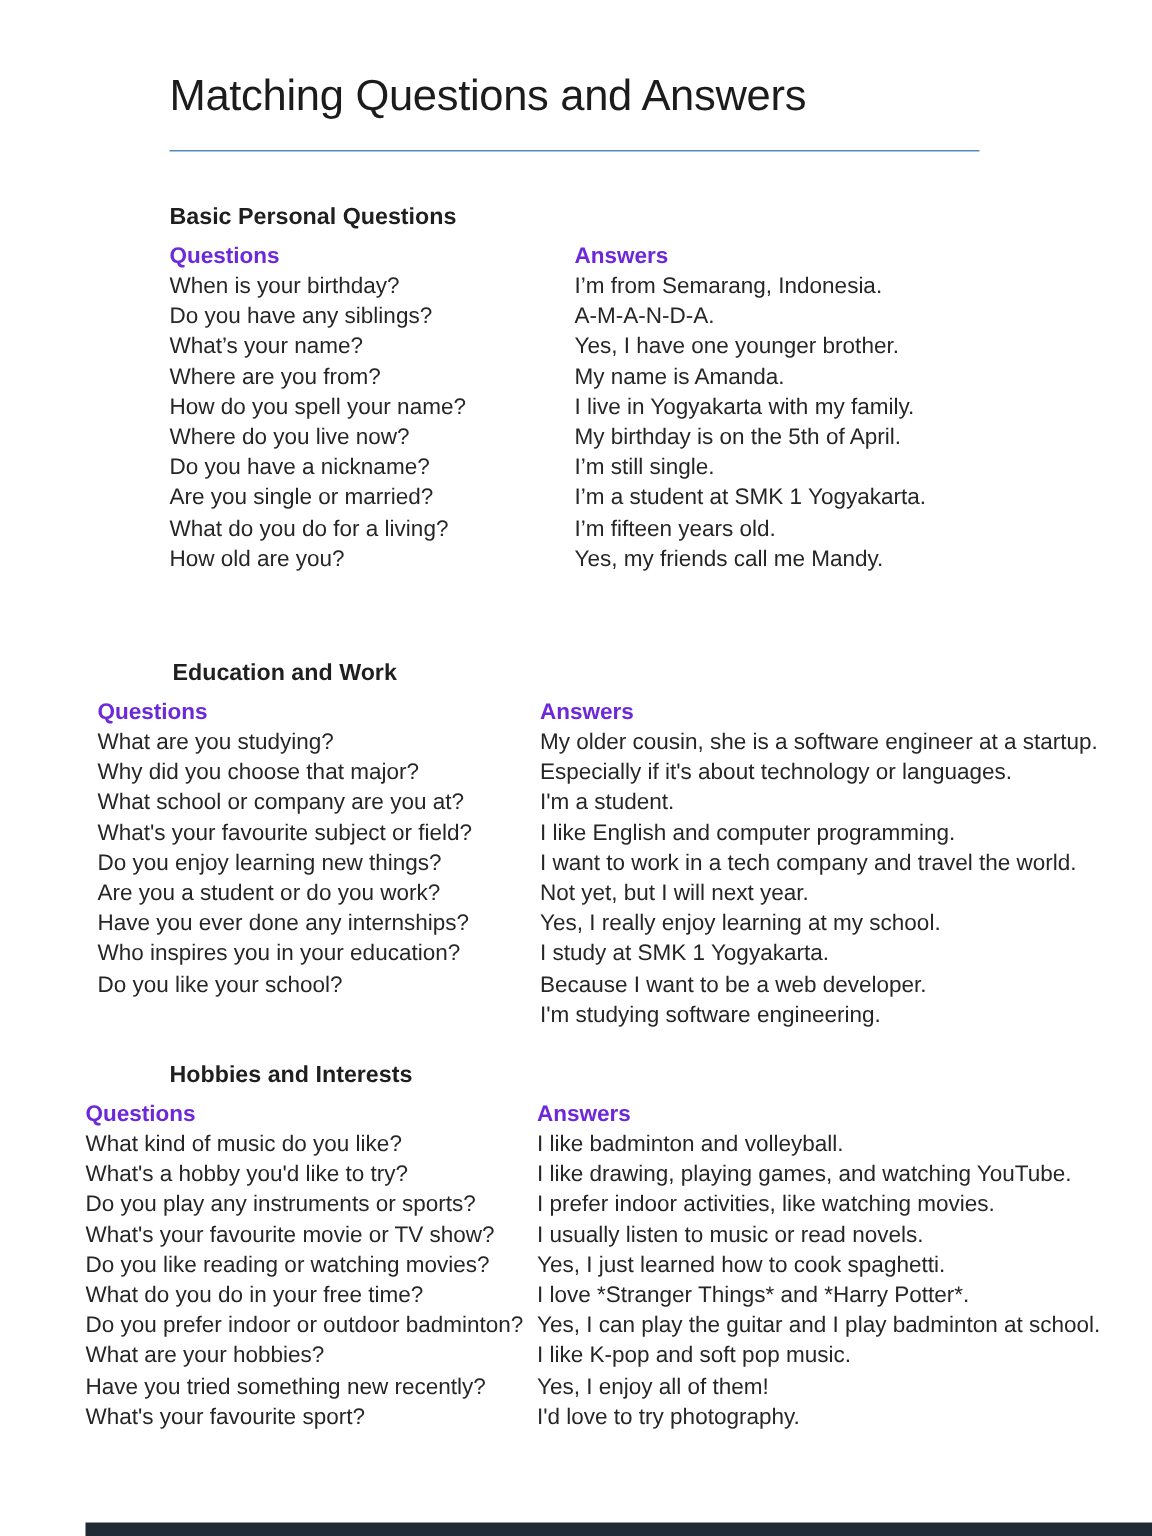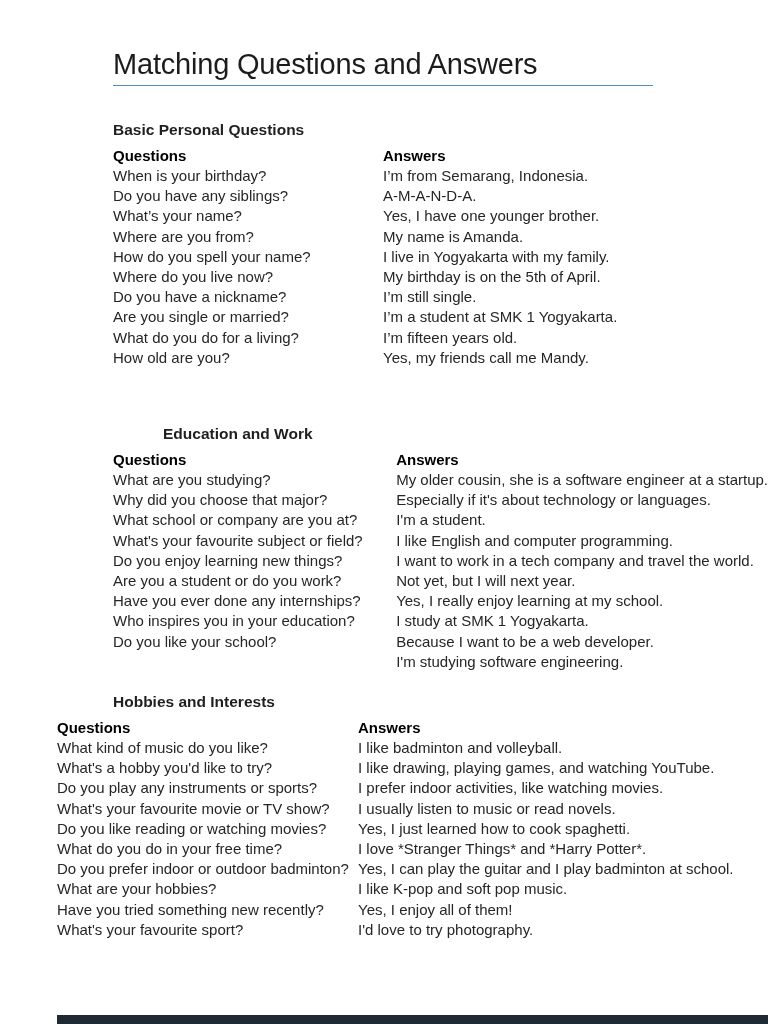--- a/index.html
+++ b/index.html
@@ -12,21 +12,21 @@
     color: #262626;
     overflow: hidden;
   }
   .page { position: relative; width: 768px; height: 1024px; }
 
   .title-block {
     margin: 0 115px 0 113px;
     padding-top: 47px;
     width: 540px;
     border-bottom: 1px solid #4e8cc2;
-    padding-bottom: 4px;
+    padding-bottom: 19px;
   }
   .title-block h1 {
     margin: 0;
     font-size: 29px;
     line-height: 34px;
     font-weight: 400;
     color: #1c1c1c;
     letter-spacing: -0.2px;
     white-space: nowrap;
   }
@@ -37,37 +37,37 @@
     line-height: 20px;
     font-weight: 700;
     color: #1f1f1f;
     white-space: nowrap;
   }
   .qa-section .cols { display: flex; margin-top: 6px; }
   .qa-section .col-head {
     font-weight: 700;
     font-size: 15px;
     line-height: 20px;
-    color: #000000;
+    color: #6d28d9;
     white-space: nowrap;
   }
   .qa-section .row {
     font-size: 15px;
     line-height: 20.2px;
     color: #262626;
     white-space: nowrap;
   }
   .acol { flex: 1; }
 
   
   .s0 { margin-top: 34px; }
   .s0 .cols { margin-left: 113px; }
   .s0 .qcol { width: 270px; }
 
-  .s1 { margin-top: 56px; padding-left: 48px; }
+  .s1 { margin-top: 56px; }
   .s1 h2 { margin-left: 115px; }
   .s1 .cols { margin-left: 65px; }
   .s1 .qcol { width: 295px; }
 
   .s2 { margin-top: 20px; }
   .s2 .cols { margin-left: 57px; }
   .s2 .qcol { width: 301px; }
 
   .footer-bar {
     position: absolute;

